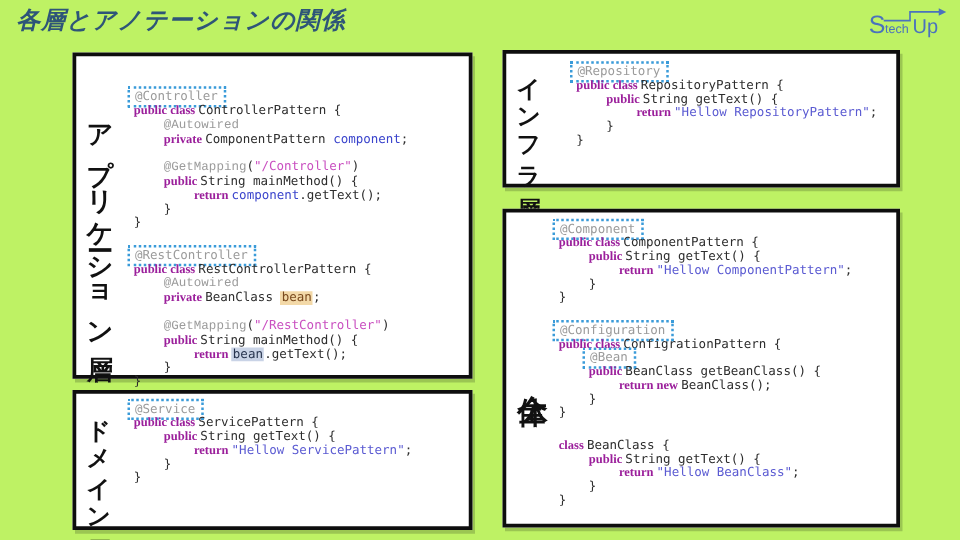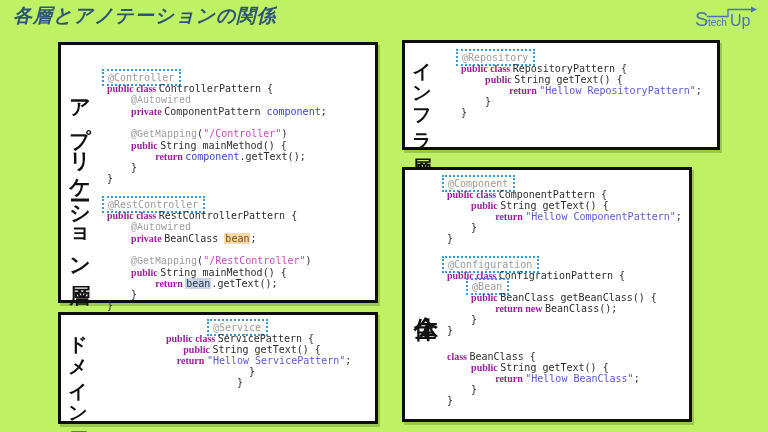--- a/index.html
+++ b/index.html
@@ -9,34 +9,34 @@
   .title{position:absolute;left:13px;top:3px;font-size:19px;font-weight:bold;font-style:italic;
          color:#2e5578;letter-spacing:1px;white-space:nowrap;}
 
   .logo{position:absolute;right:8px;top:5px;width:66px;height:27px;}
 
   .box{position:absolute;box-sizing:border-box;background:#ffffff;border:3px solid #0e0e0e;
        box-shadow:2px 3px 0 rgba(0,0,0,0.18);}
   .box-app   {left:58px; top:42px;  width:320px; height:261px;}
   .box-domain{left:58px; top:312px; width:320px; height:112px;}
   .box-infra {left:402px;top:40px;  width:318px; height:110px;}
-  .box-whole {left:402px;top:167px; width:290px; height:255px;}
+  .box-whole {left:402px;top:167px; width:318px; height:255px;}
 
   .vlabel{position:absolute;left:5px;top:52%;transform:translateY(-50%);
           writing-mode:vertical-rl;text-orientation:mixed;
           font-family:"DejaVu Sans","Liberation Sans",sans-serif;
           font-weight:900;color:#111;letter-spacing:2px;white-space:nowrap;}
   .box-app    .vlabel{font-size:21px;}
   .box-domain .vlabel{font-size:19px;}
   .box-infra  .vlabel{font-size:19px;}
   .box-whole  .vlabel{font-size:24px;letter-spacing:3px;}
 
   .code{position:absolute;right:2px;}
   .box-app    .code{left:46px;top:7px;margin-top:20px;}
-  .box-domain .code{left:46px;top:7px;text-align:center;}
+  .box-domain .code{left:46px;top:7px;}
   .box-infra  .code{left:56px;top:9px;}
   .box-whole  .code{left:42px;top:8px;}
 
   .code-block{margin:0;font-family:"DejaVu Sans Mono","Liberation Mono",monospace;
               font-size:10px;line-height:11px;color:#2d2d2d;}
   .code-block + .code-block{margin-top:15px;}
 
   .tok-pl{color:#2d2d2d;}
   .tok-kw{color:#9b1f9b;font-weight:bold;font-family:Liberation Serif, serif;}
   .tok-an{color:#9b9b9b;font-family:Liberation Mono, monospace;}

